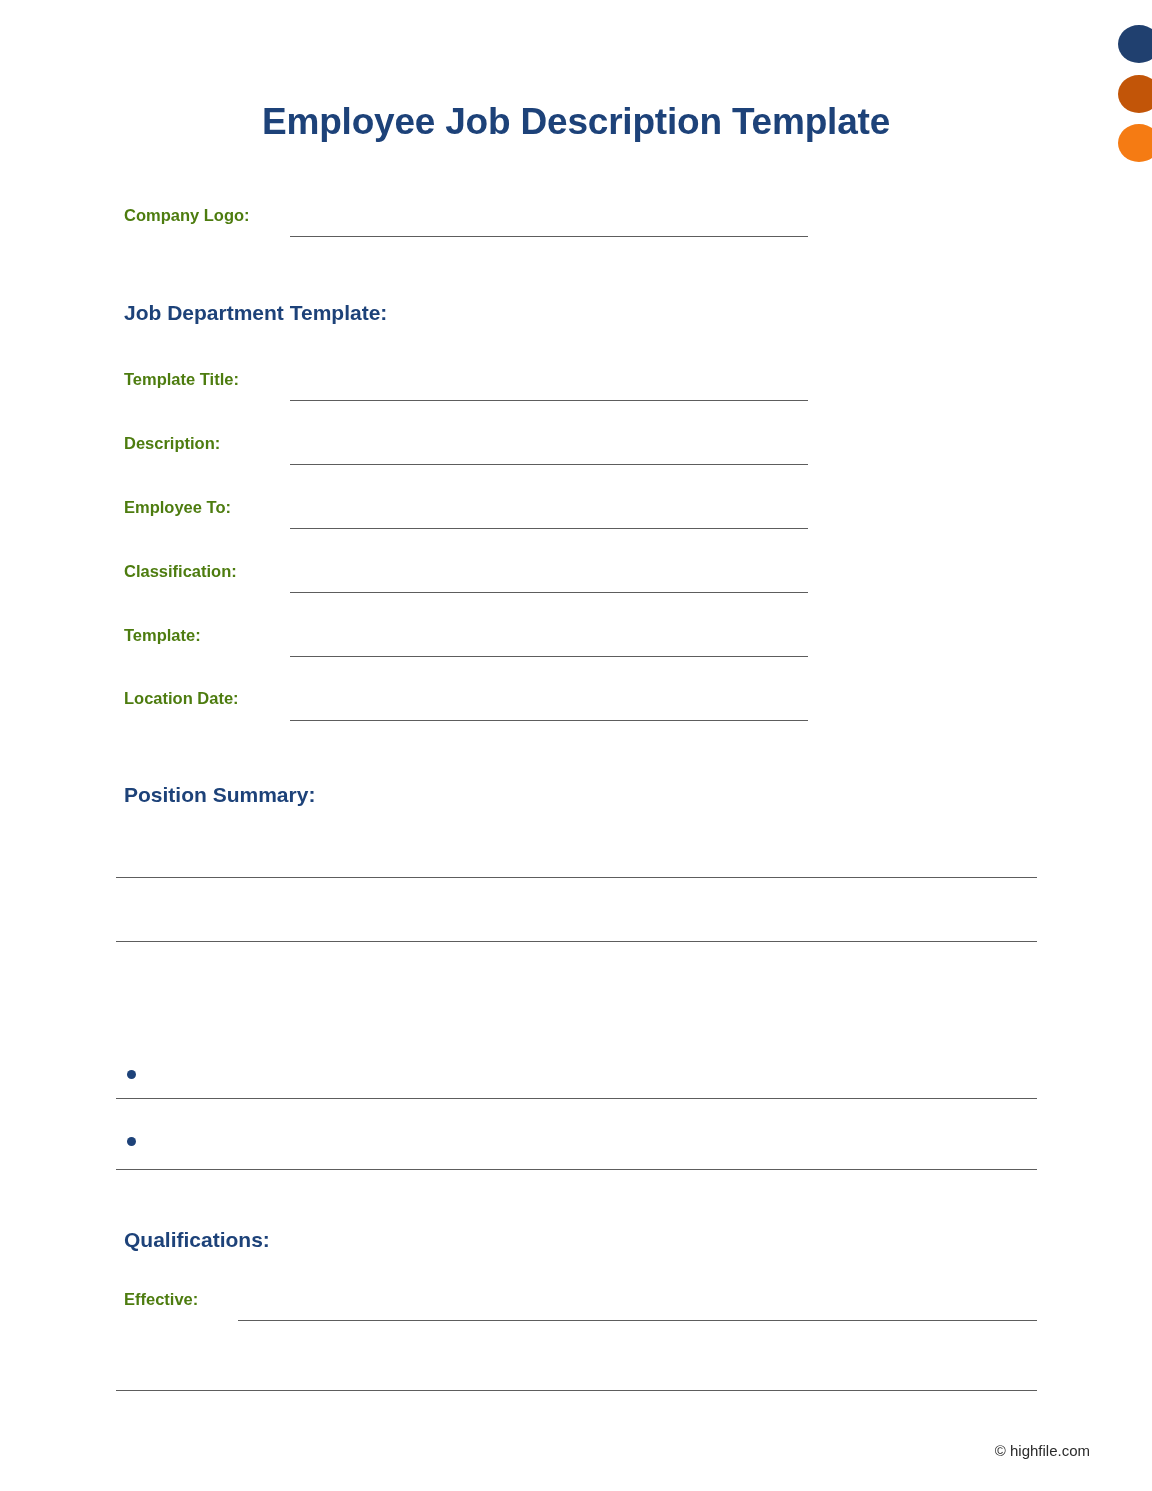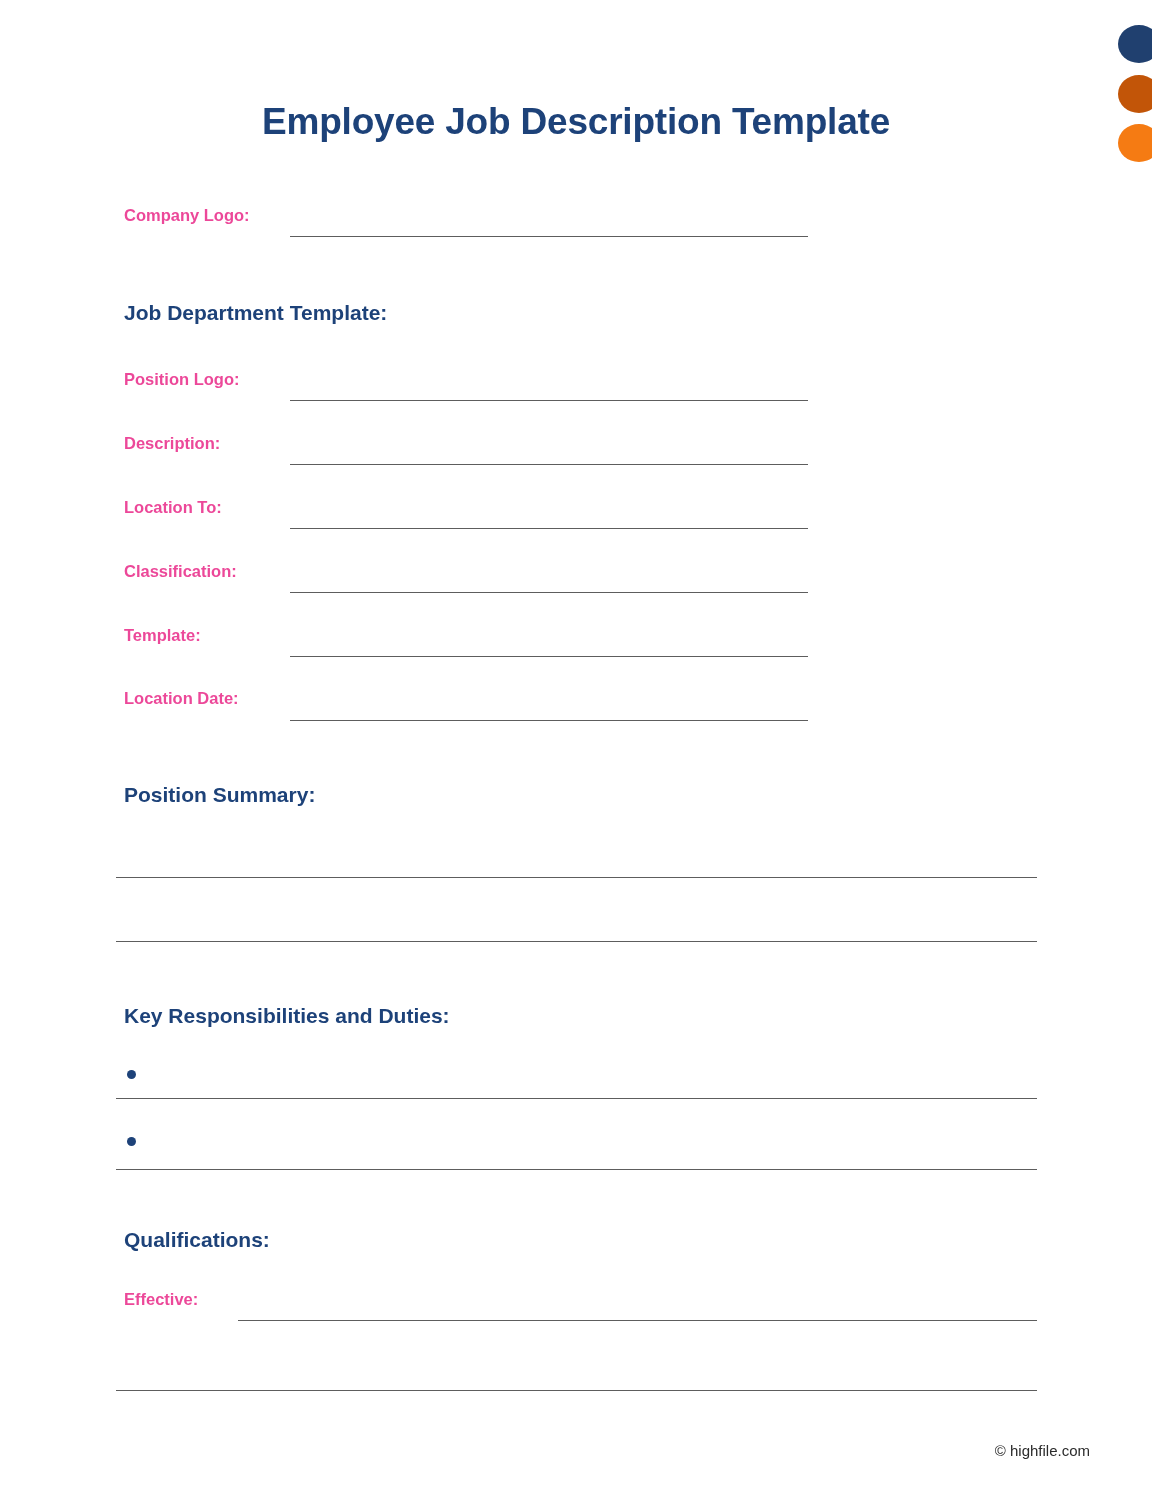--- a/index.html
+++ b/index.html
@@ -63,21 +63,21 @@
     font-weight: bold;
     color: #1d4279;
     white-space: nowrap;
   }
 
   .field-label {
     position: absolute;
     left: 124px;
     font-size: 16.5px;
     font-weight: bold;
-    color: #ec4899;
+    color: #4d7c0f;
     white-space: nowrap;
   }
 
   .rule {
     position: absolute;
     height: 0;
     border-top: 1.6px solid #5d5d5d;
   }
 
   .bullet {
@@ -108,43 +108,42 @@
     <div class="dot dot-3" style="background:#f57b13"></div>
   </div>
 
   <div class="doc-title">Employee Job Description Template</div>
 
   <div class="field-label" style="top:200px;">Company Logo:</div>
   <div class="rule" style="left:290px; top:230px; width:518px;"></div>
 
   <div class="section-heading" style="top:295px;">Job Department Template:</div>
 
-  <div class="field-label" style="top:364px;">Position Logo:</div>
+  <div class="field-label" style="top:364px;">Template Title:</div>
   <div class="rule" style="left:290px; top:394px; width:518px;"></div>
 
   <div class="field-label" style="top:428px;">Description:</div>
   <div class="rule" style="left:290px; top:458px; width:518px;"></div>
 
-  <div class="field-label" style="top:492px;">Location To:</div>
+  <div class="field-label" style="top:492px;">Employee To:</div>
   <div class="rule" style="left:290px; top:522px; width:518px;"></div>
 
   <div class="field-label" style="top:556px;">Classification:</div>
   <div class="rule" style="left:290px; top:586px; width:518px;"></div>
 
   <div class="field-label" style="top:620px;">Template:</div>
   <div class="rule" style="left:290px; top:650px; width:518px;"></div>
 
   <div class="field-label" style="top:683px;">Location Date:</div>
   <div class="rule" style="left:290px; top:714px; width:518px;"></div>
 
   <div class="section-heading" style="top:777px;">Position Summary:</div>
   <div class="rule" style="left:116px; top:871px; width:921px;"></div>
   <div class="rule" style="left:116px; top:935px; width:921px;"></div>
 
-  <div class="section-heading" style="top:998px;">Key Responsibilities and Duties:</div>
 
   <div class="bullet" style="left:127px; top:1064px;"></div>
   <div class="rule" style="left:116px; top:1092px; width:921px;"></div>
 
   <div class="bullet" style="left:127px; top:1131px;"></div>
   <div class="rule" style="left:116px; top:1163px; width:921px;"></div>
 
   <div class="section-heading" style="top:1222px;">Qualifications:</div>
 
   <div class="field-label" style="top:1284px;">Effective:</div>

